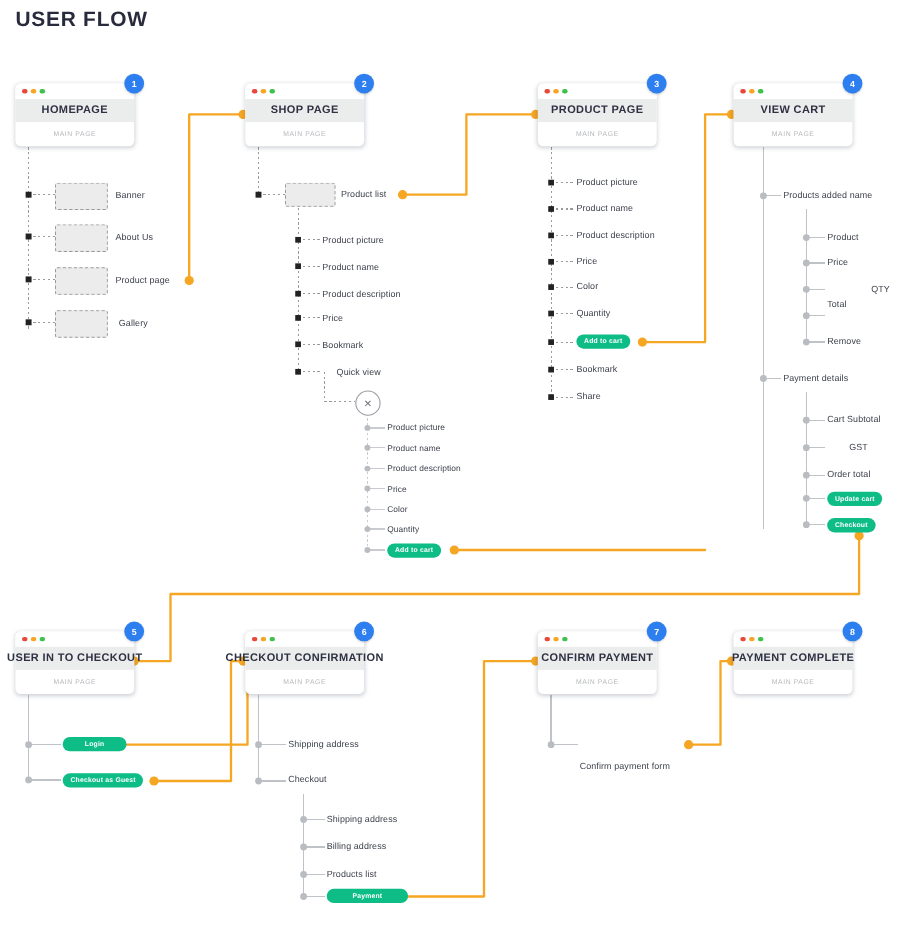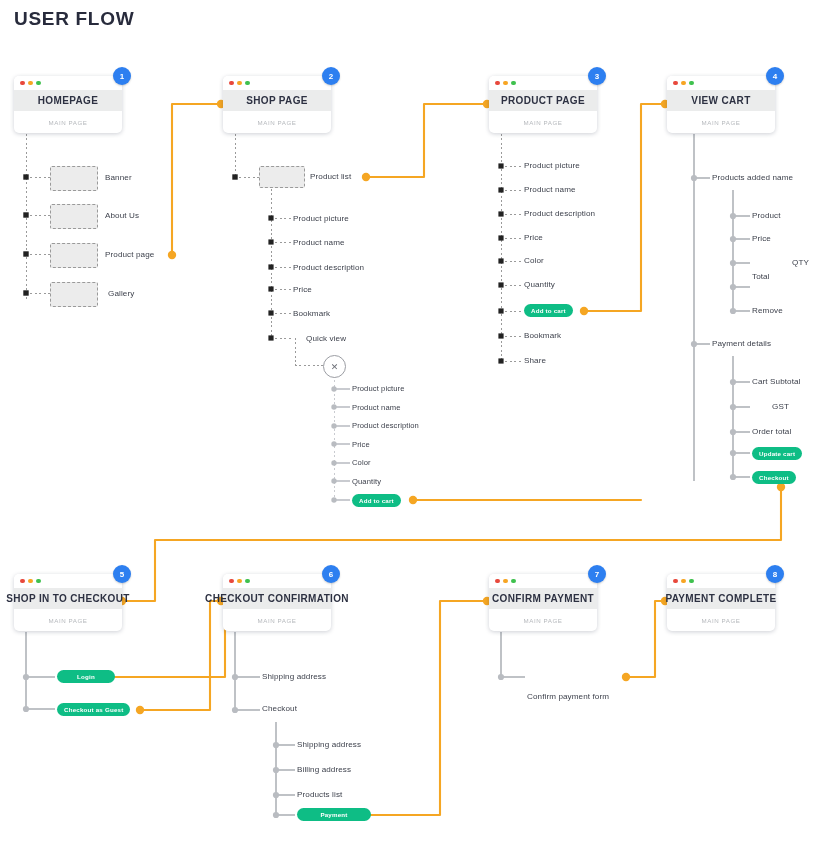--- a/index.html
+++ b/index.html
@@ -243,21 +243,21 @@
     <div class="sub">MAIN PAGE</div>
     <div class="badge">4</div>
   </div>
 
   <div class="card" style="left:14px;top:574px;">
     <div class="bar">
       <span class="dot d1"></span>
       <span class="dot d2"></span>
       <span class="dot d3"></span>
     </div>
-    <div class="ttl">SHOP IN TO CHECKOUT</div>
+    <div class="ttl">USER IN TO CHECKOUT</div>
     <div class="sub">MAIN PAGE</div>
     <div class="badge">5</div>
   </div>
 
   <div class="card" style="left:223px;top:574px;">
     <div class="bar">
       <span class="dot d1"></span>
       <span class="dot d2"></span>
       <span class="dot d3"></span>
     </div>

